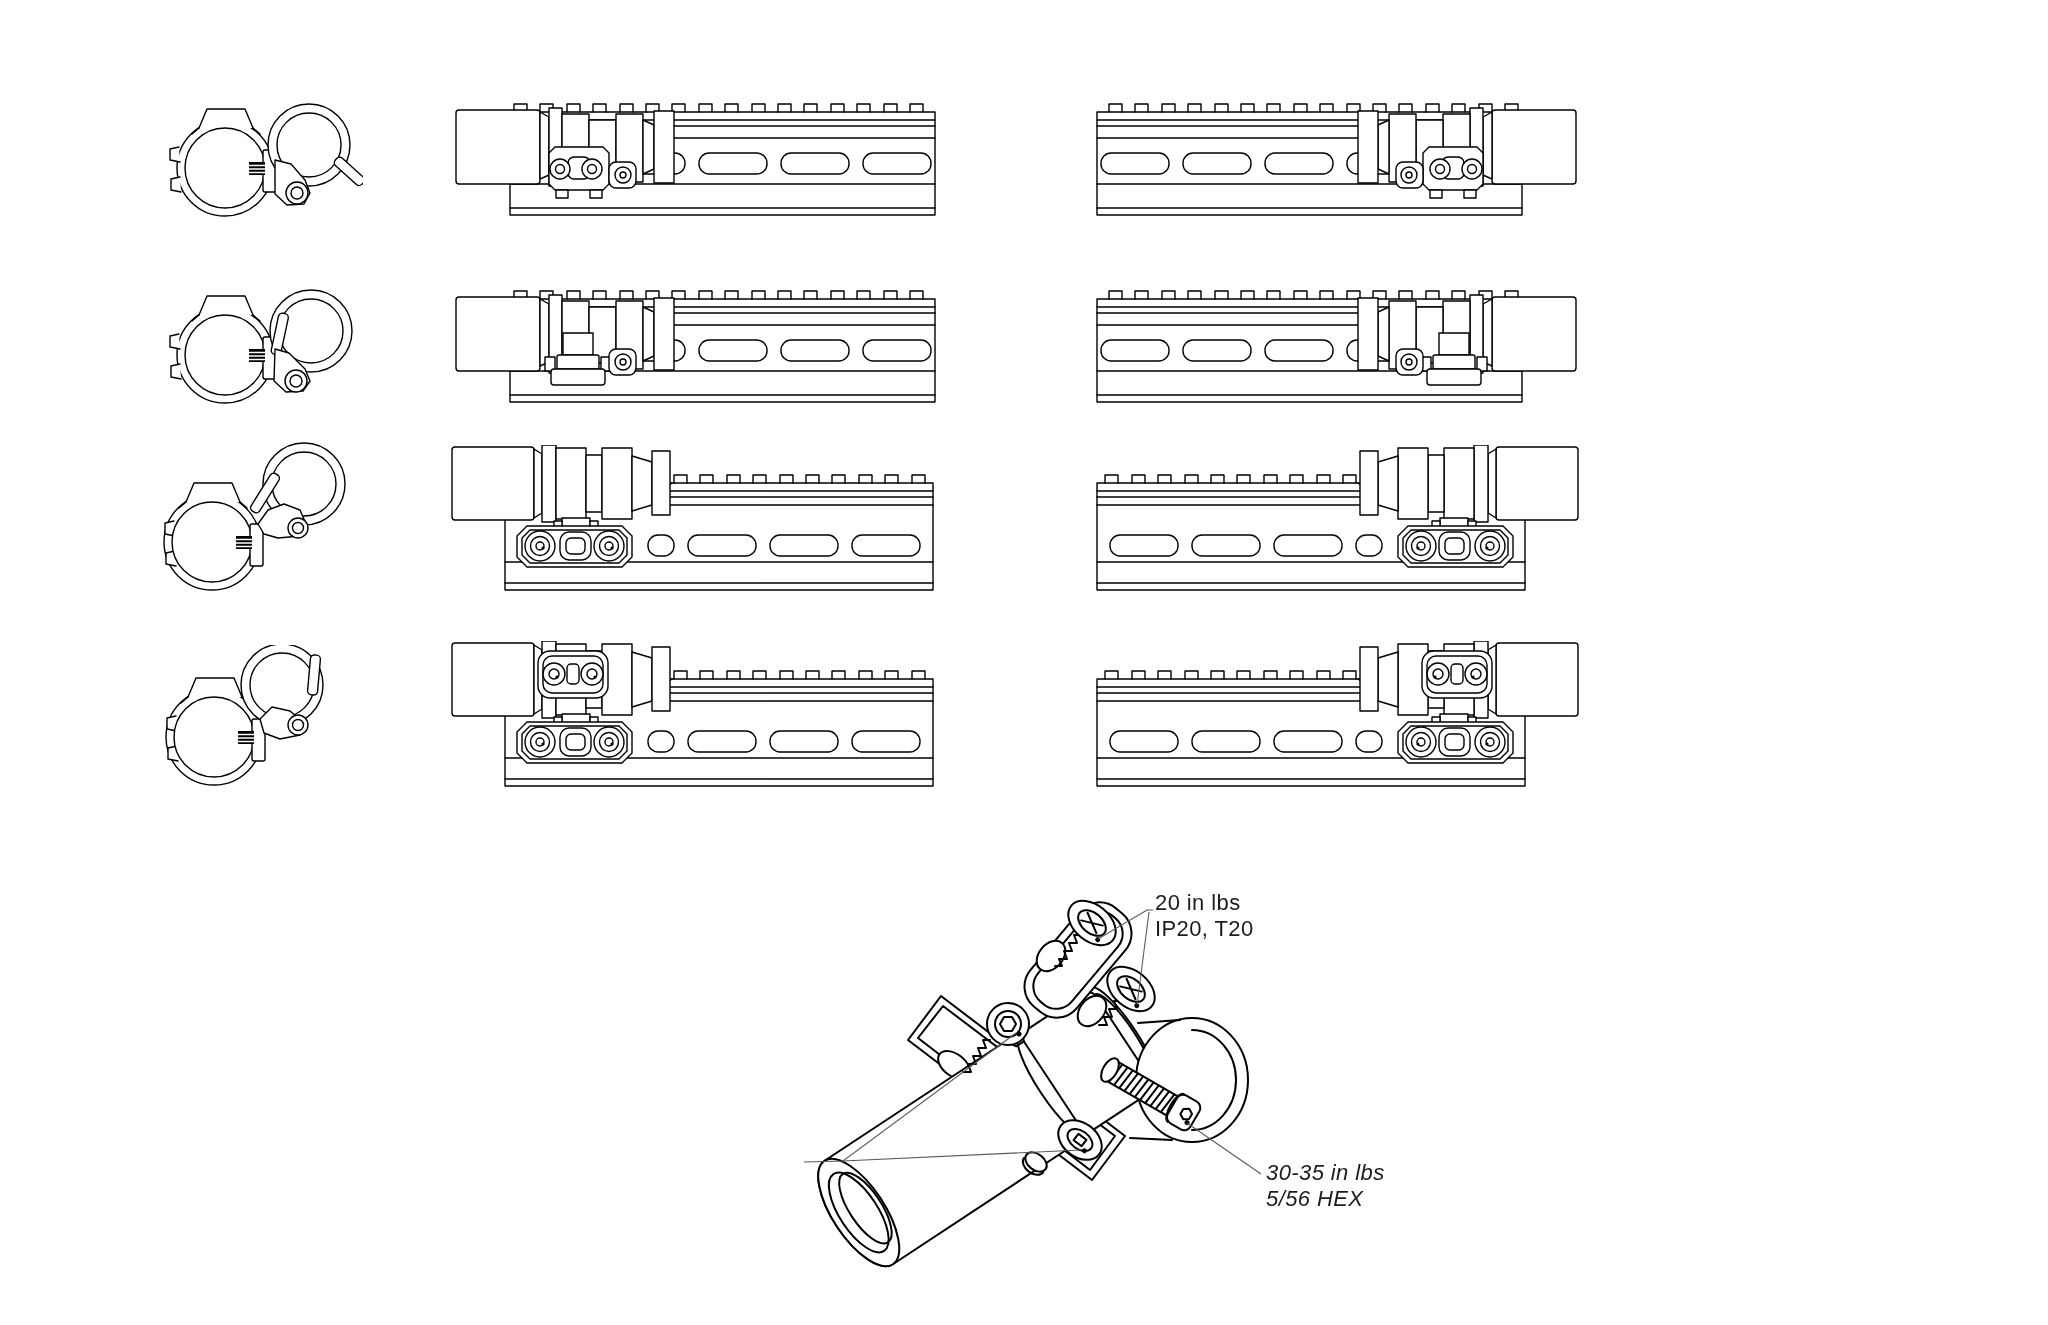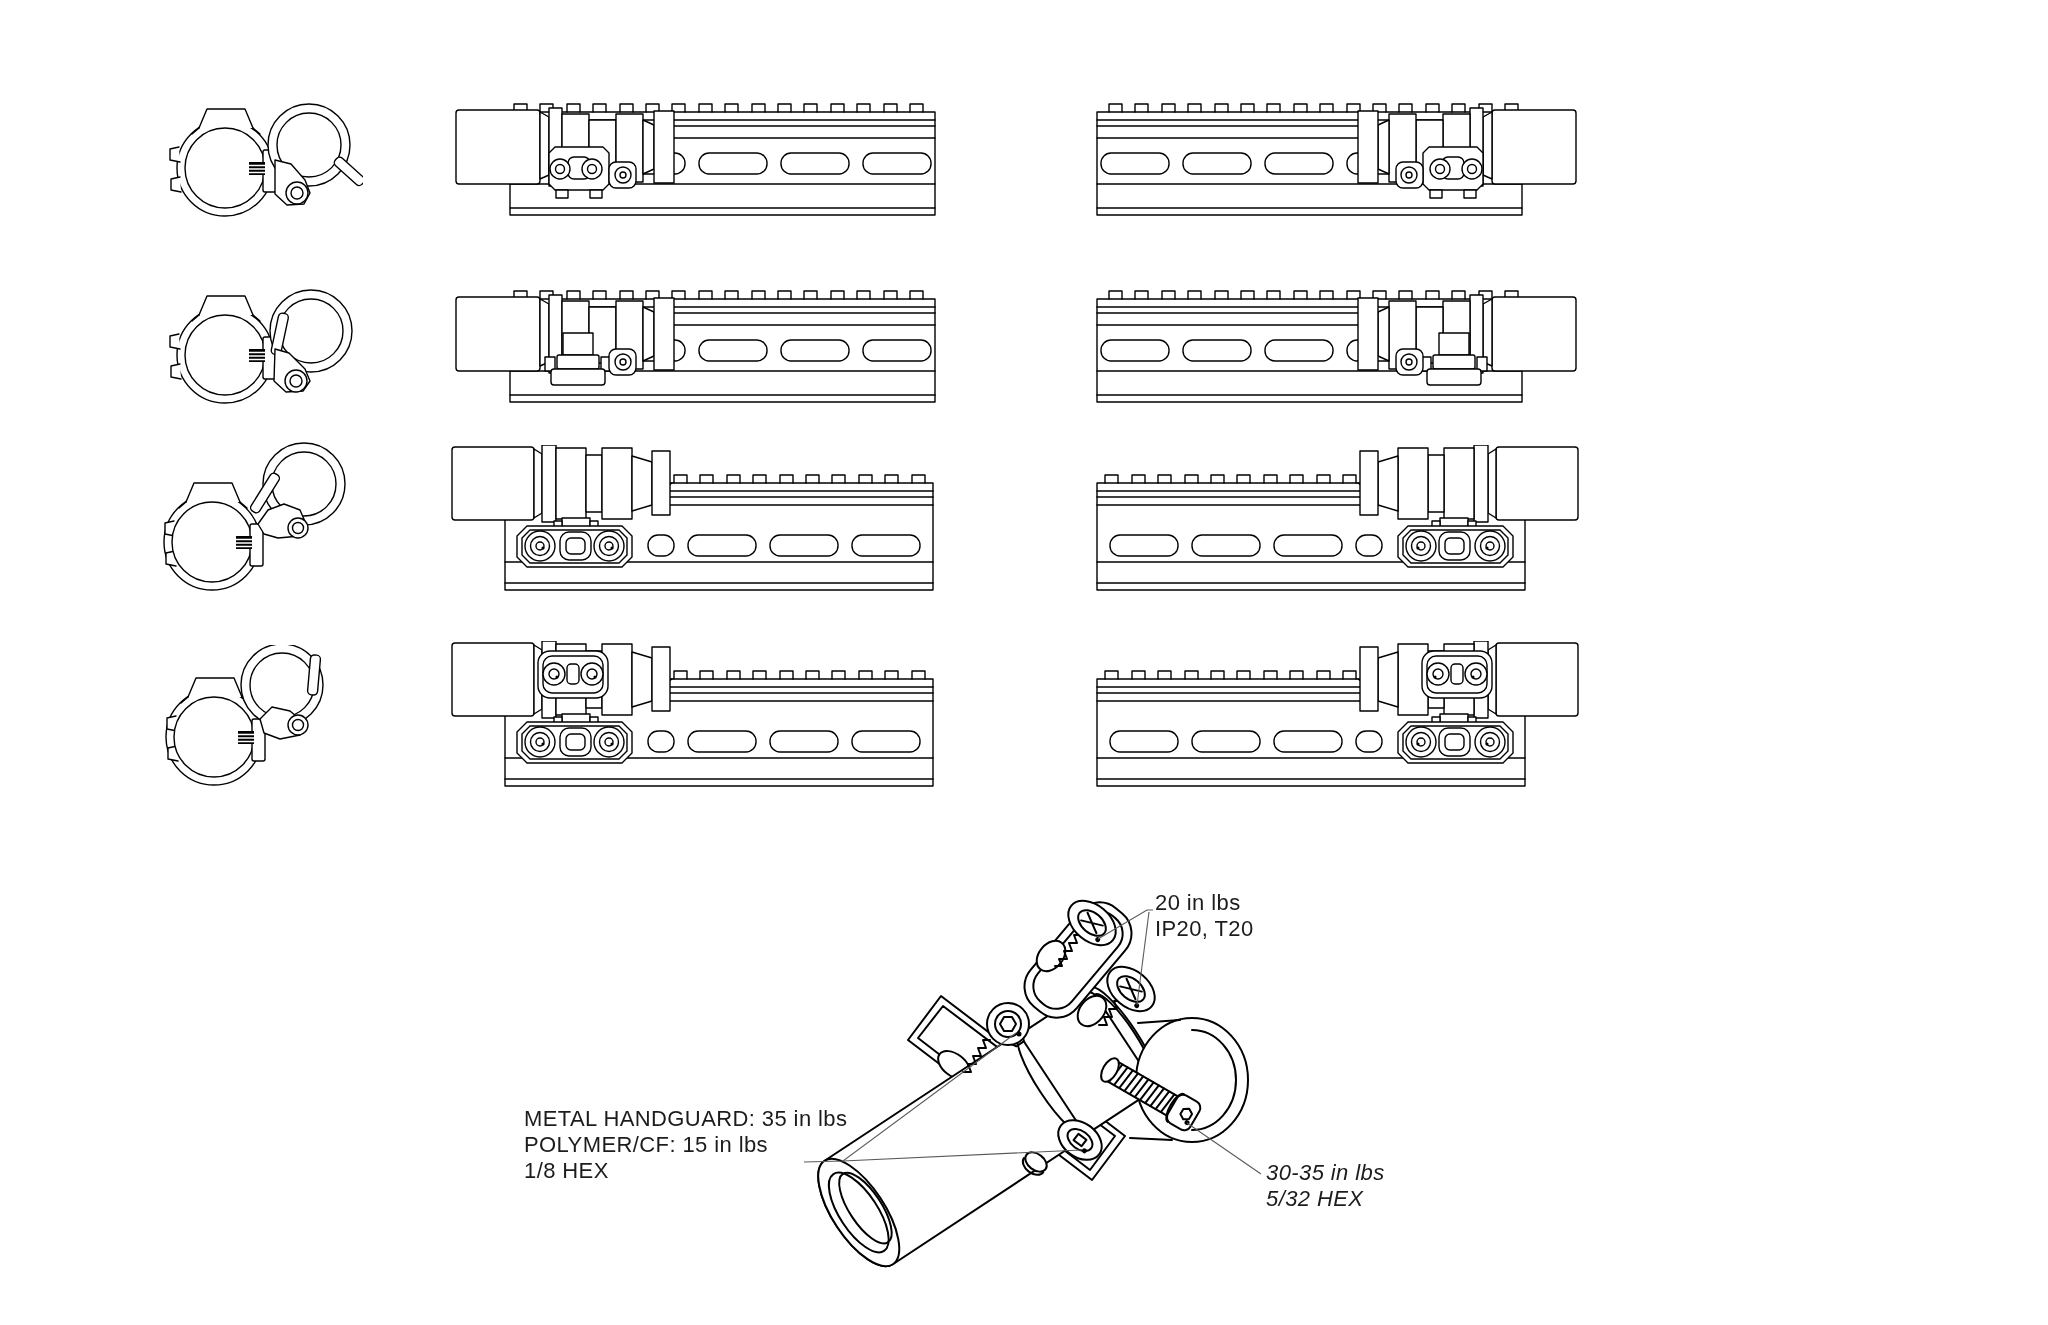--- a/index.html
+++ b/index.html
@@ -458,24 +458,19 @@
       <path class="ld" d="M447,305 L521,356"></path>
     </g>
   </g>
 </svg>
 
   <div class="ann" style="left:1155px;top:890px;">
     <div>20 in lbs</div>
     <div>IP20, T20</div>
   </div>
 
-  <div class="ann" style="left:524px;top:1106px;">
-    <div>METAL HANDGUARD: 35 in lbs</div>
-    <div>POLYMER/CF: 15 in lbs</div>
-    <div>1/8 HEX</div>
-  </div>
 
   <div class="ann" style="left:1266px;top:1160px;font-style:italic;">
     <div>30-35 in lbs</div>
-    <div>5/32 HEX</div>
+    <div>5/56 HEX</div>
   </div>
 
 </div>
 
 </body></html>

